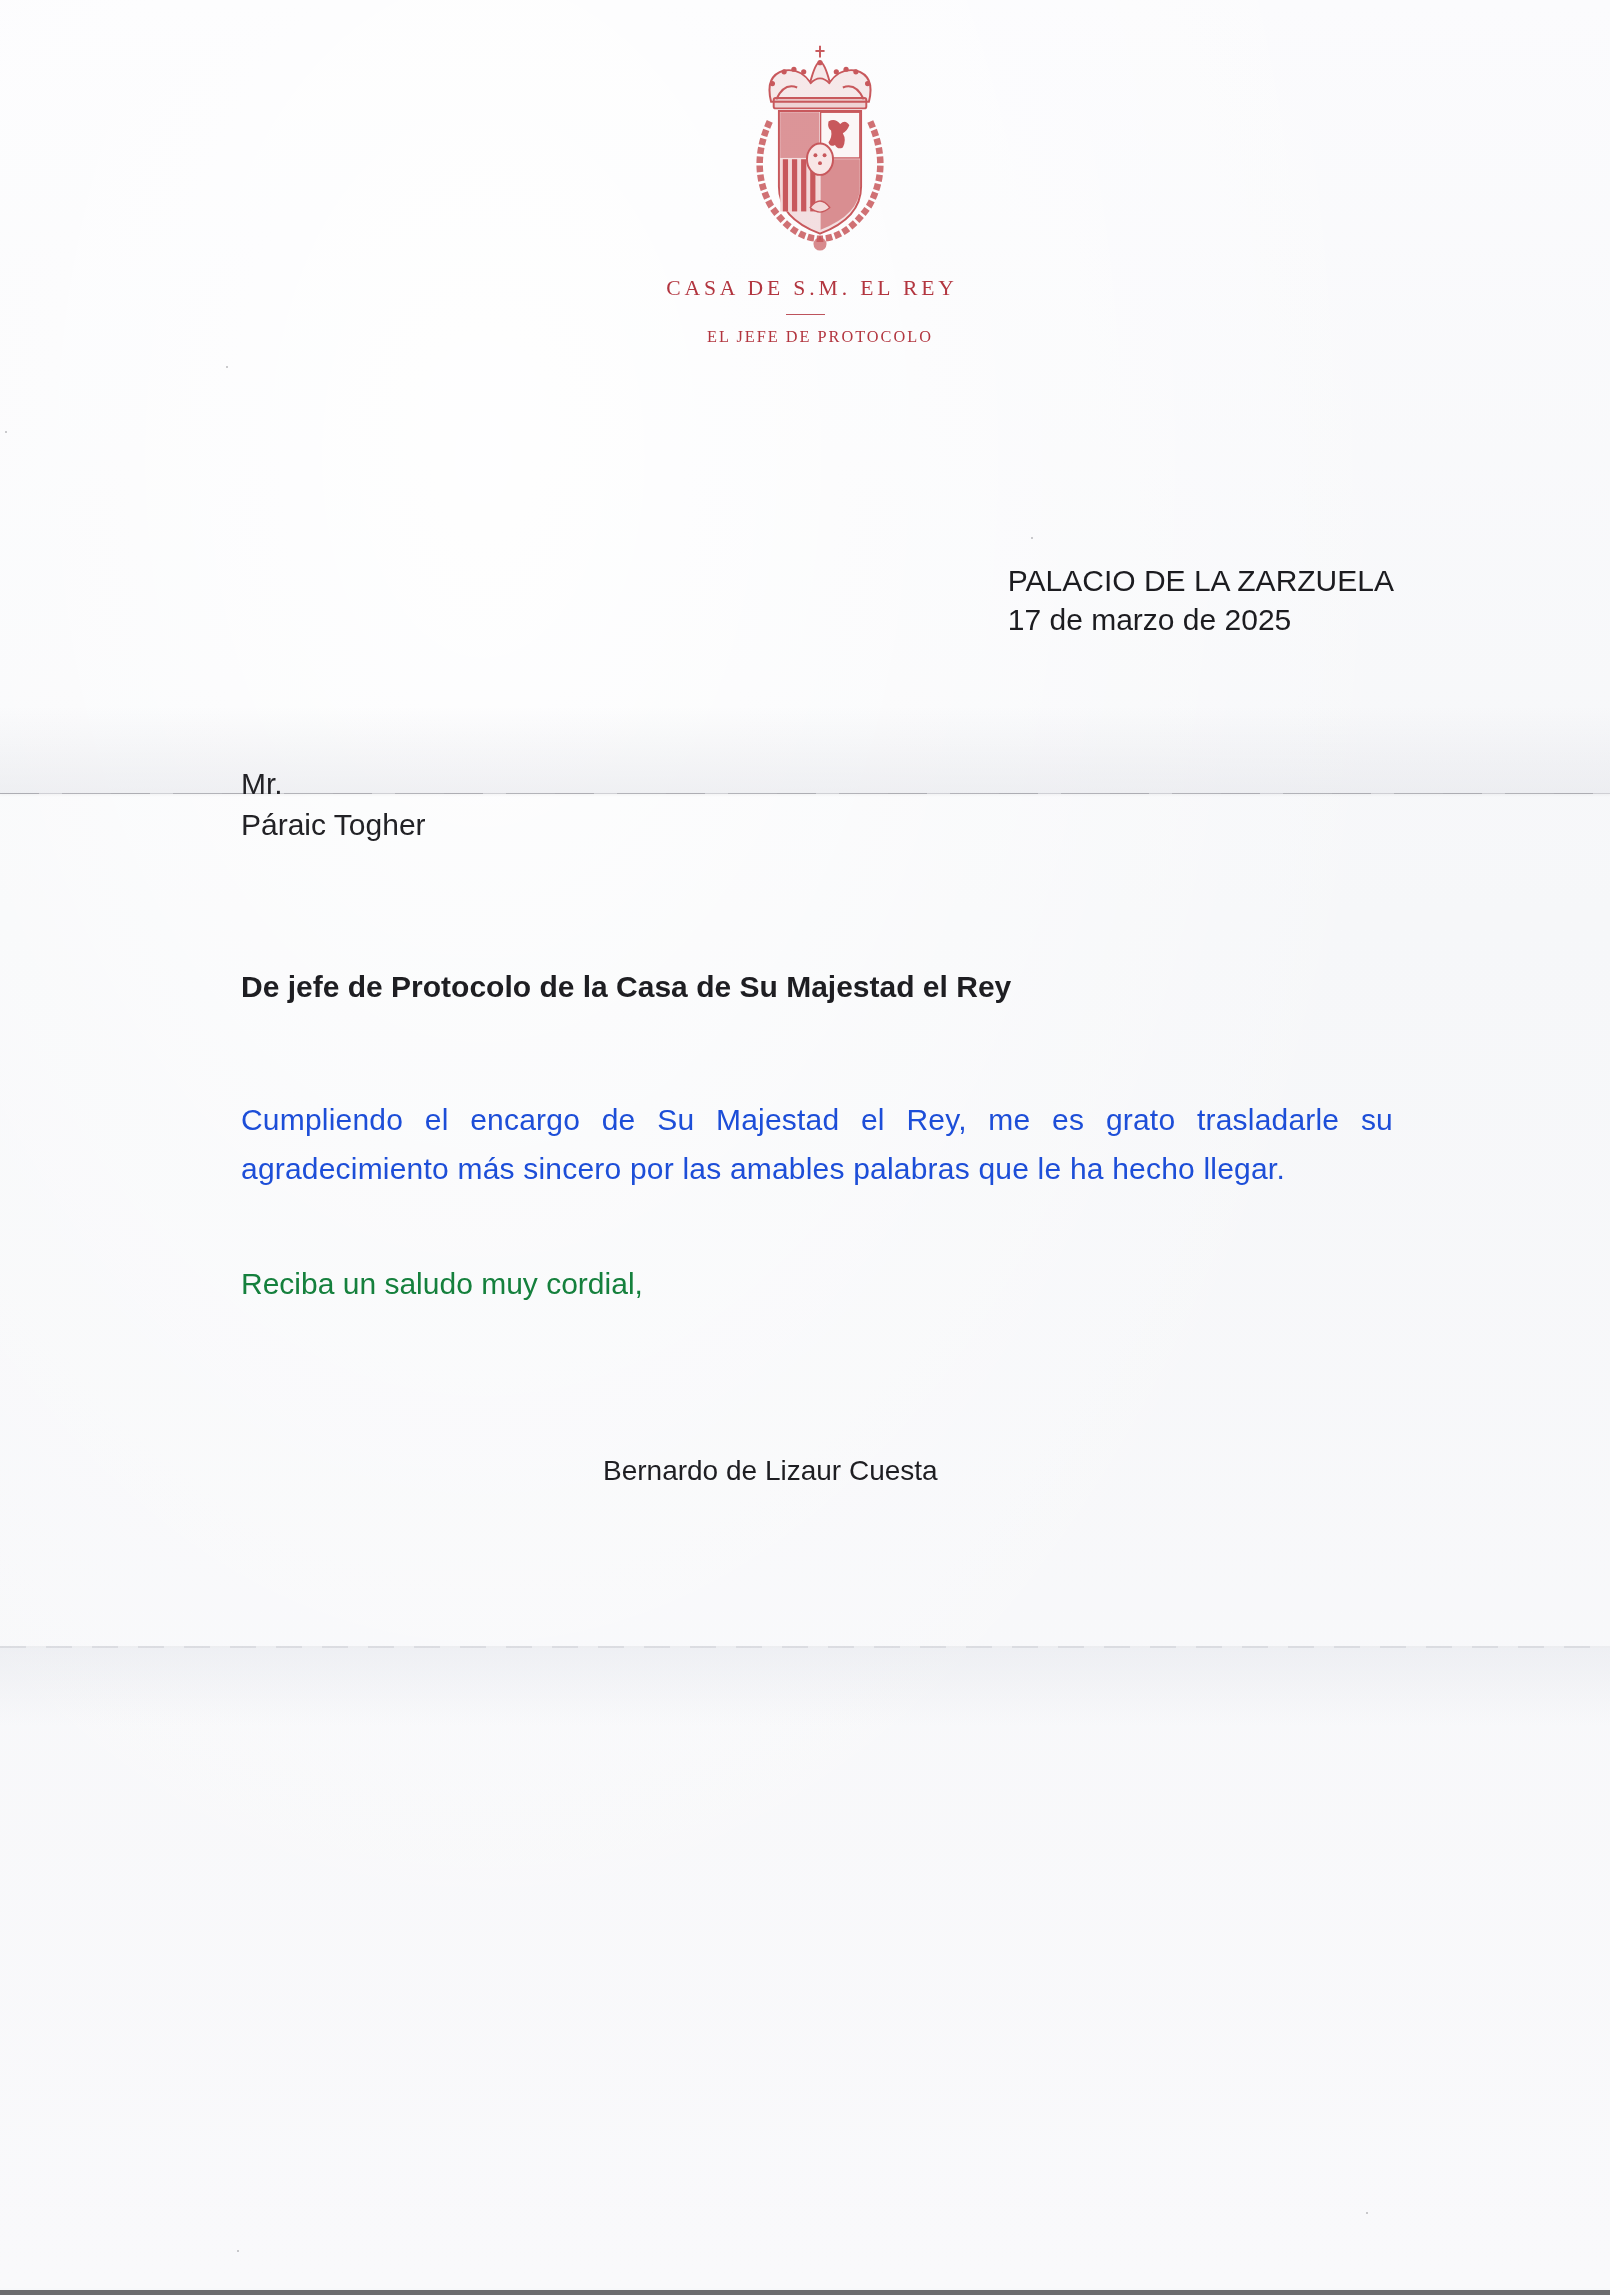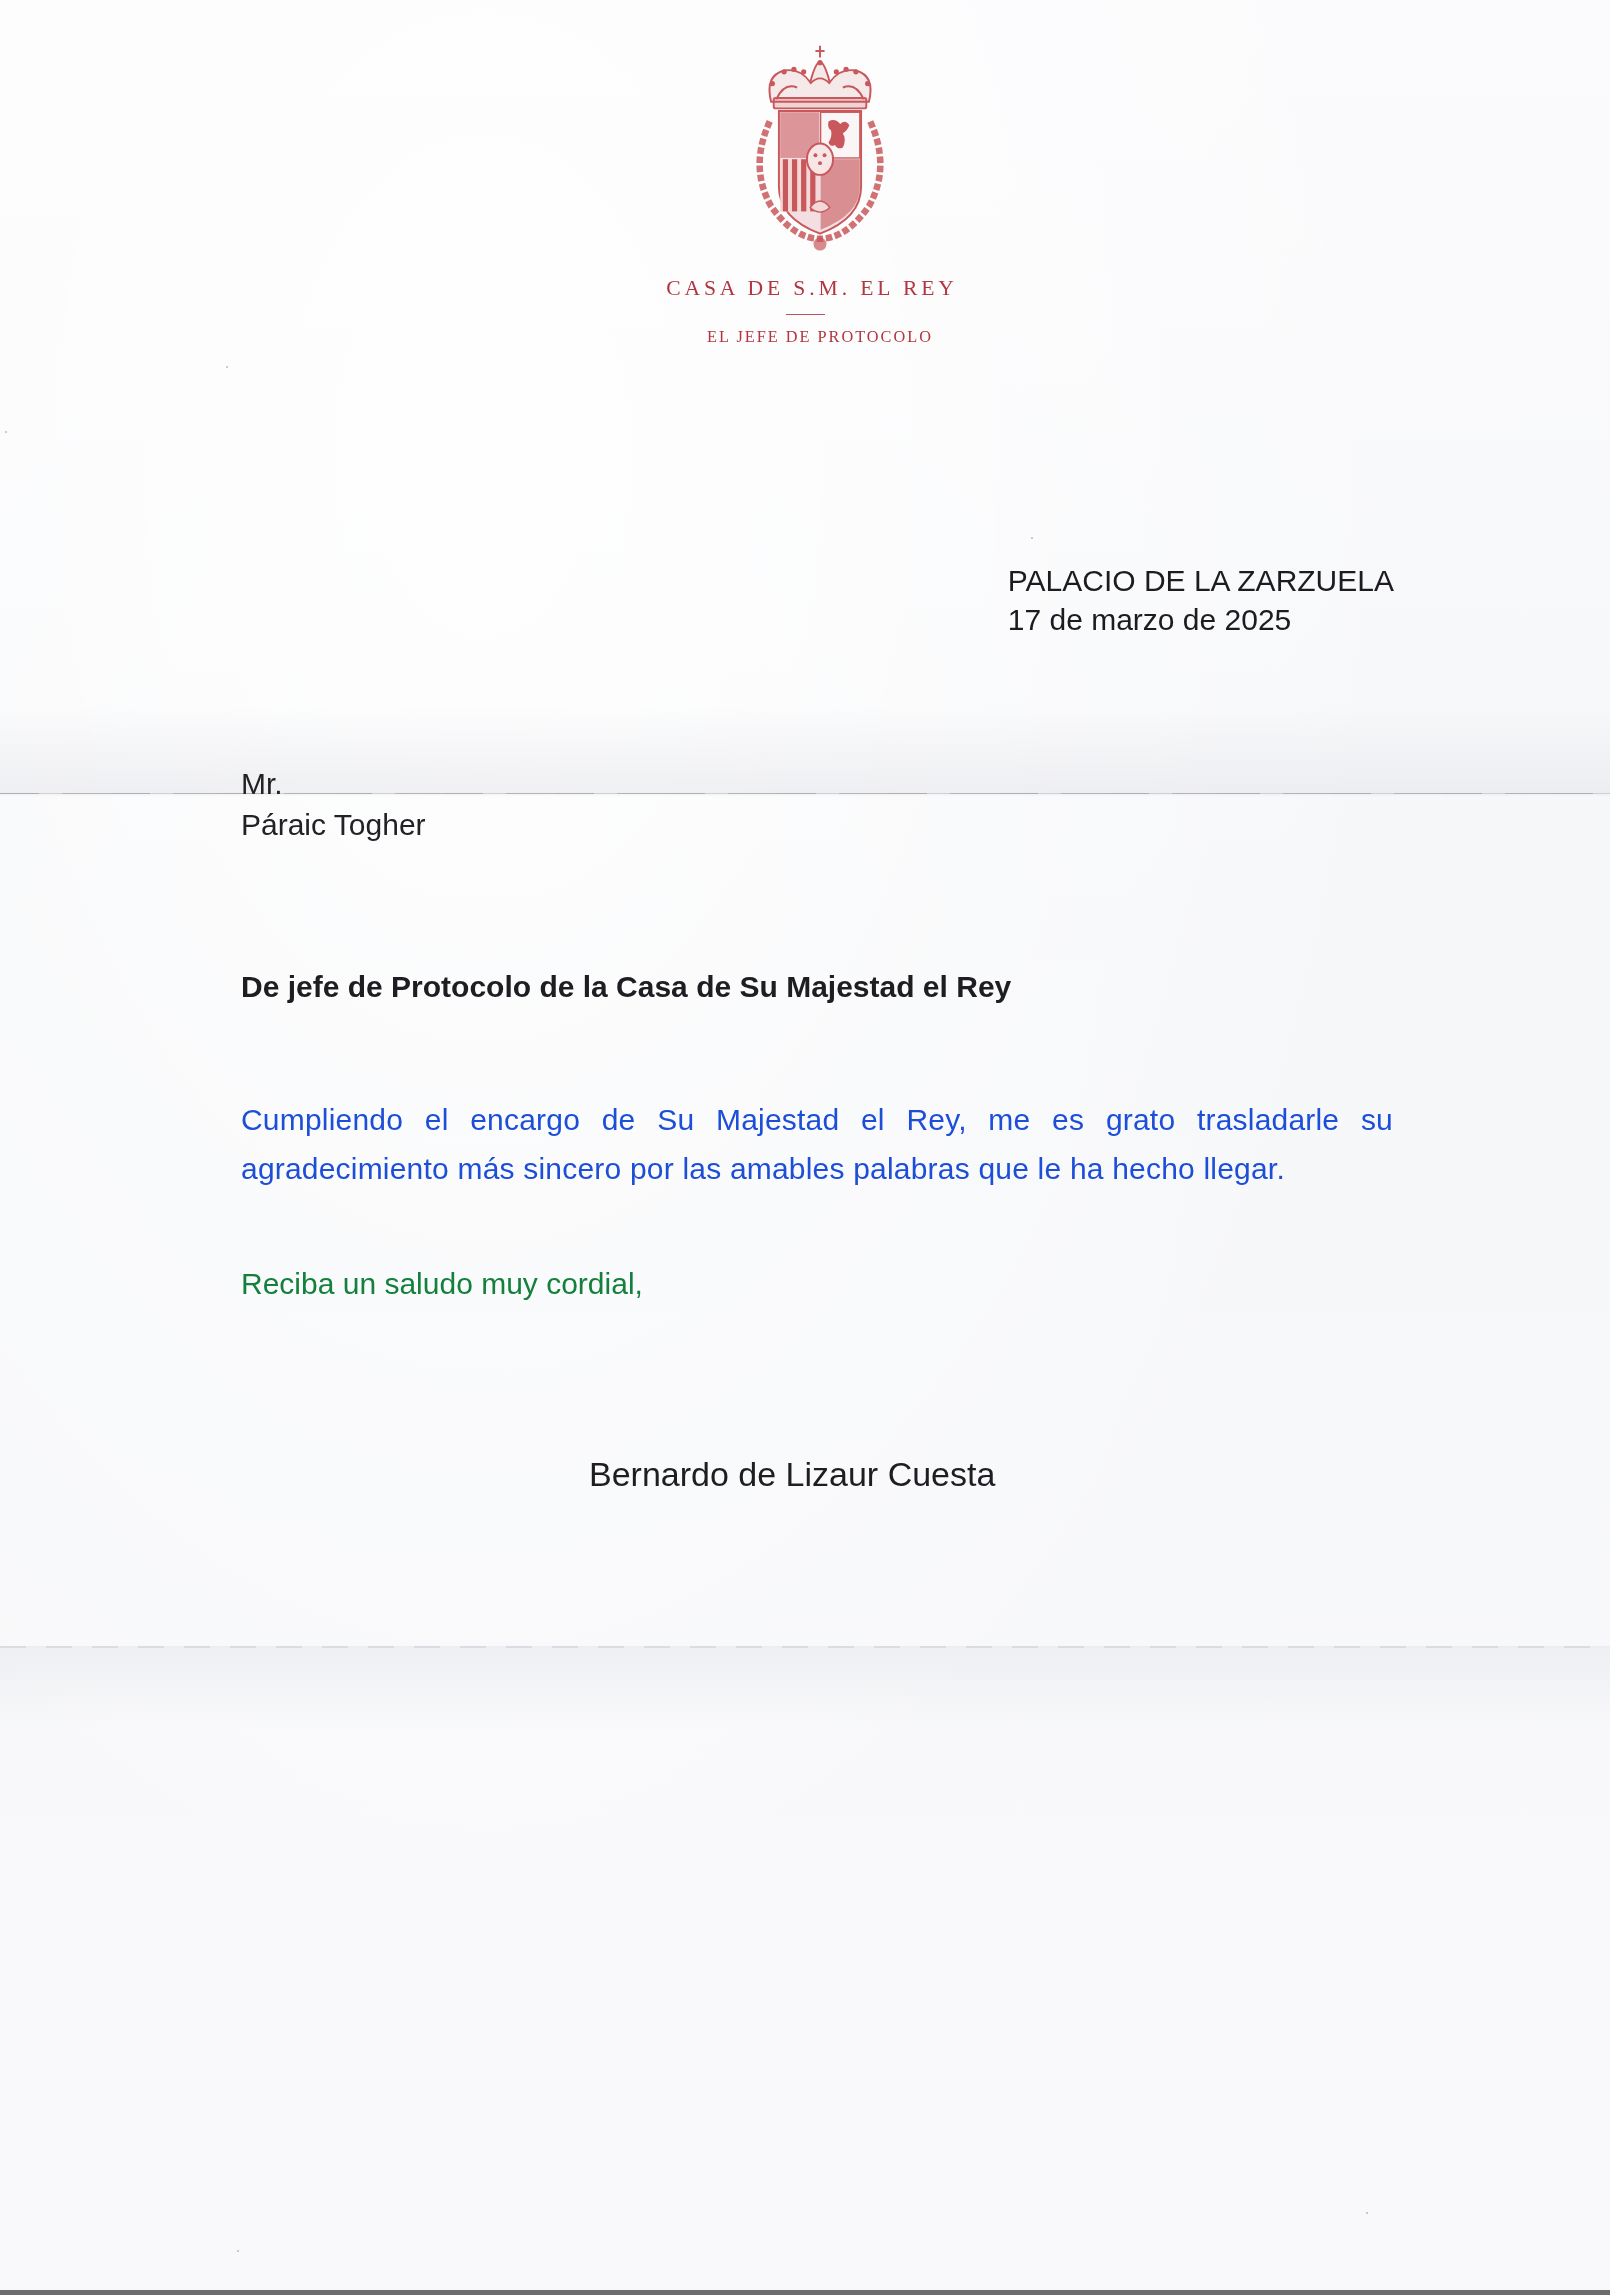--- a/index.html
+++ b/index.html
@@ -160,23 +160,23 @@
     .closing {
       position: absolute;
       left: 241px;
       top: 1267px;
       font-size: 30px;
       color: #15803d;
     }
 
     .signature {
       position: absolute;
-      left: 589px;
+      left: 603px;
       top: 1455px;
-      font-size: 34px;
+      font-size: 28px;
       color: #1e1e22;
     }
 
     .speck {
       position: absolute;
       width: 2px;
       height: 2px;
       border-radius: 50%;
       background: rgba(120,120,125,0.5);
     }

